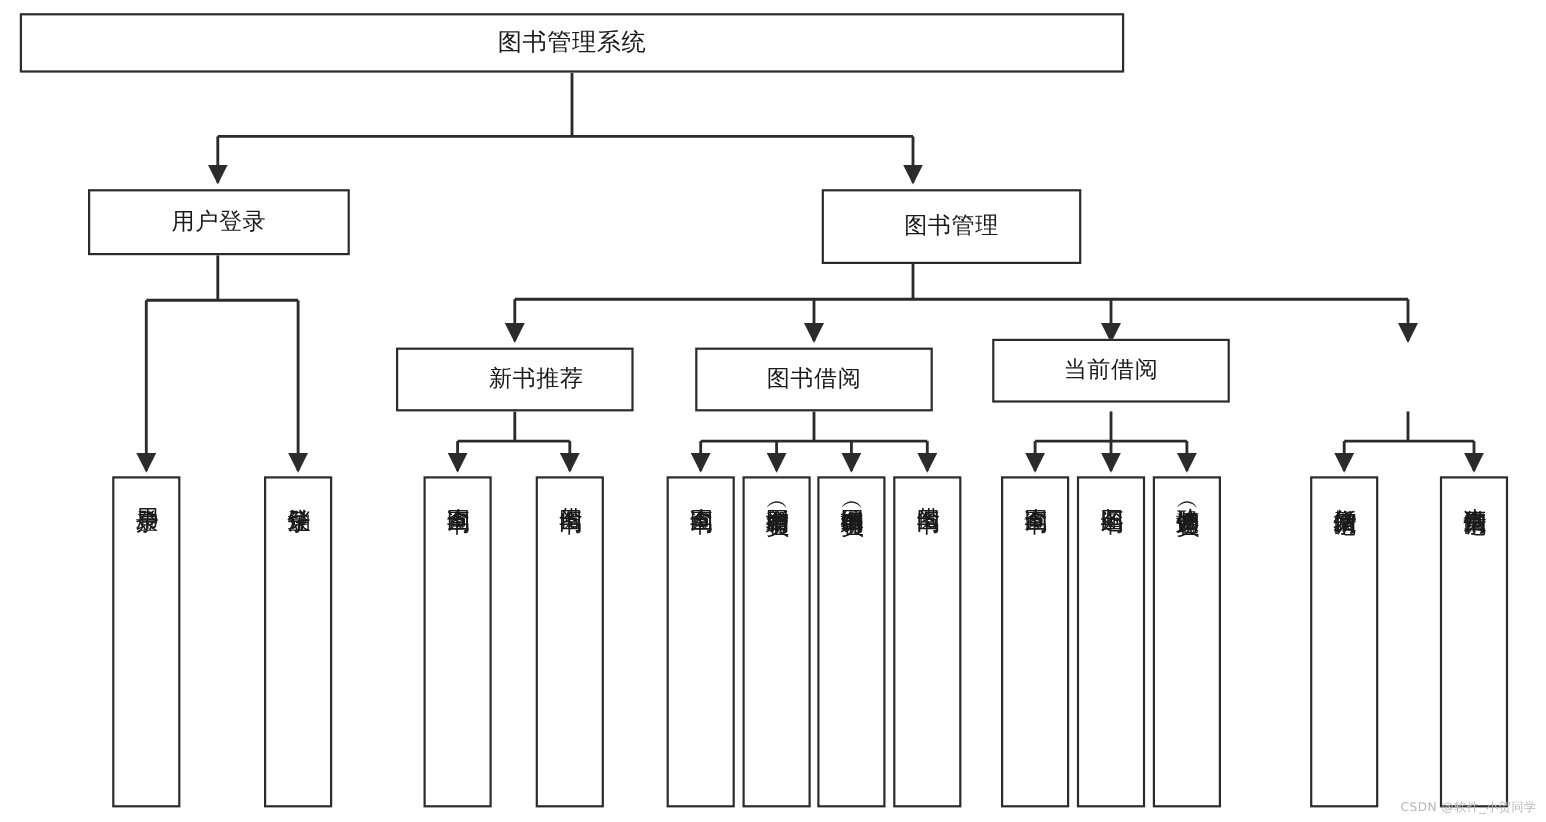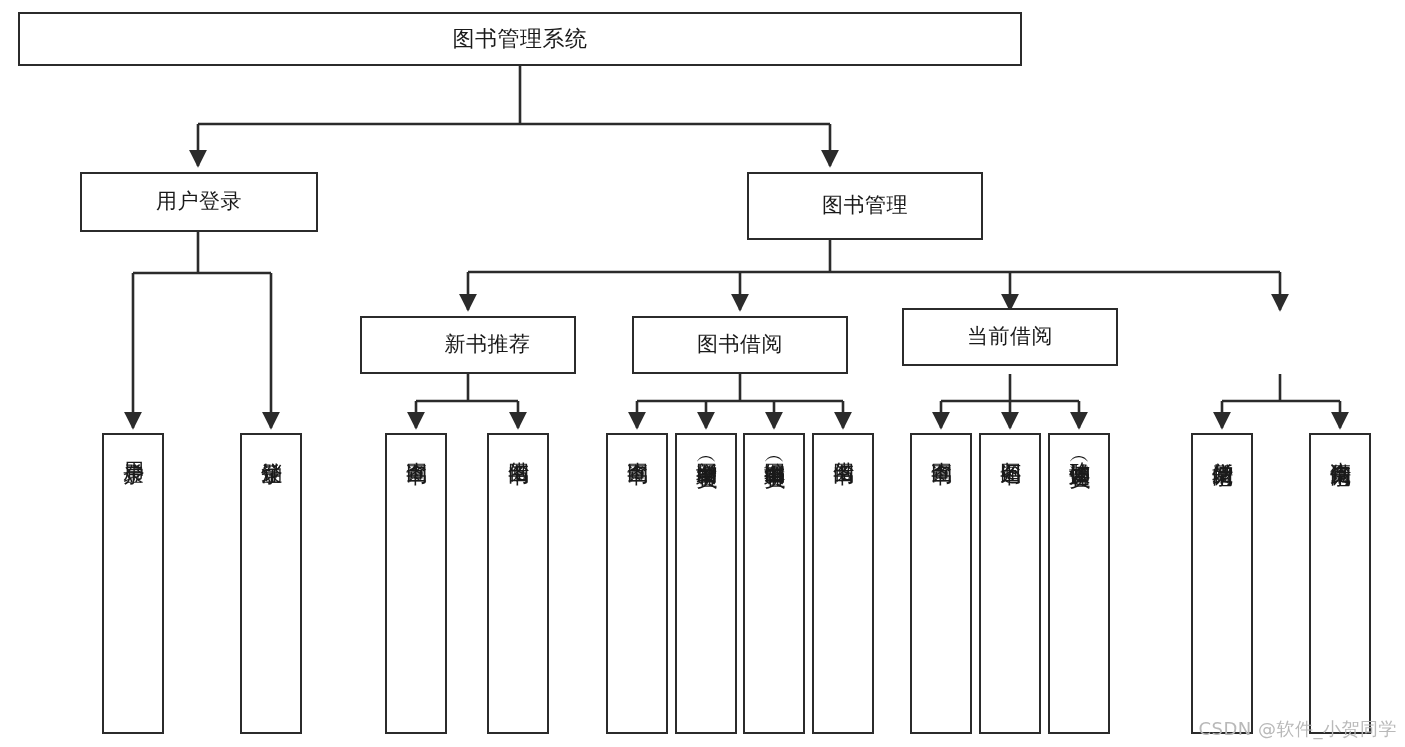--- a/index.html
+++ b/index.html
@@ -55,21 +55,21 @@
     line-height: 1.32;
     letter-spacing: 1px;
     white-space: nowrap;
     display: block;
     color: #1a1a1a;
   }
   .watermark {
     position: absolute;
     right: 8px;
     bottom: 6px;
-    font-size: 18px;
+    font-size: 11px;
     color: #b9b9b9;
     letter-spacing: 0.5px;
     white-space: nowrap;
     user-select: none;
   }
 </style>
 </head>
 <body>
 
 <div id="canvas">

